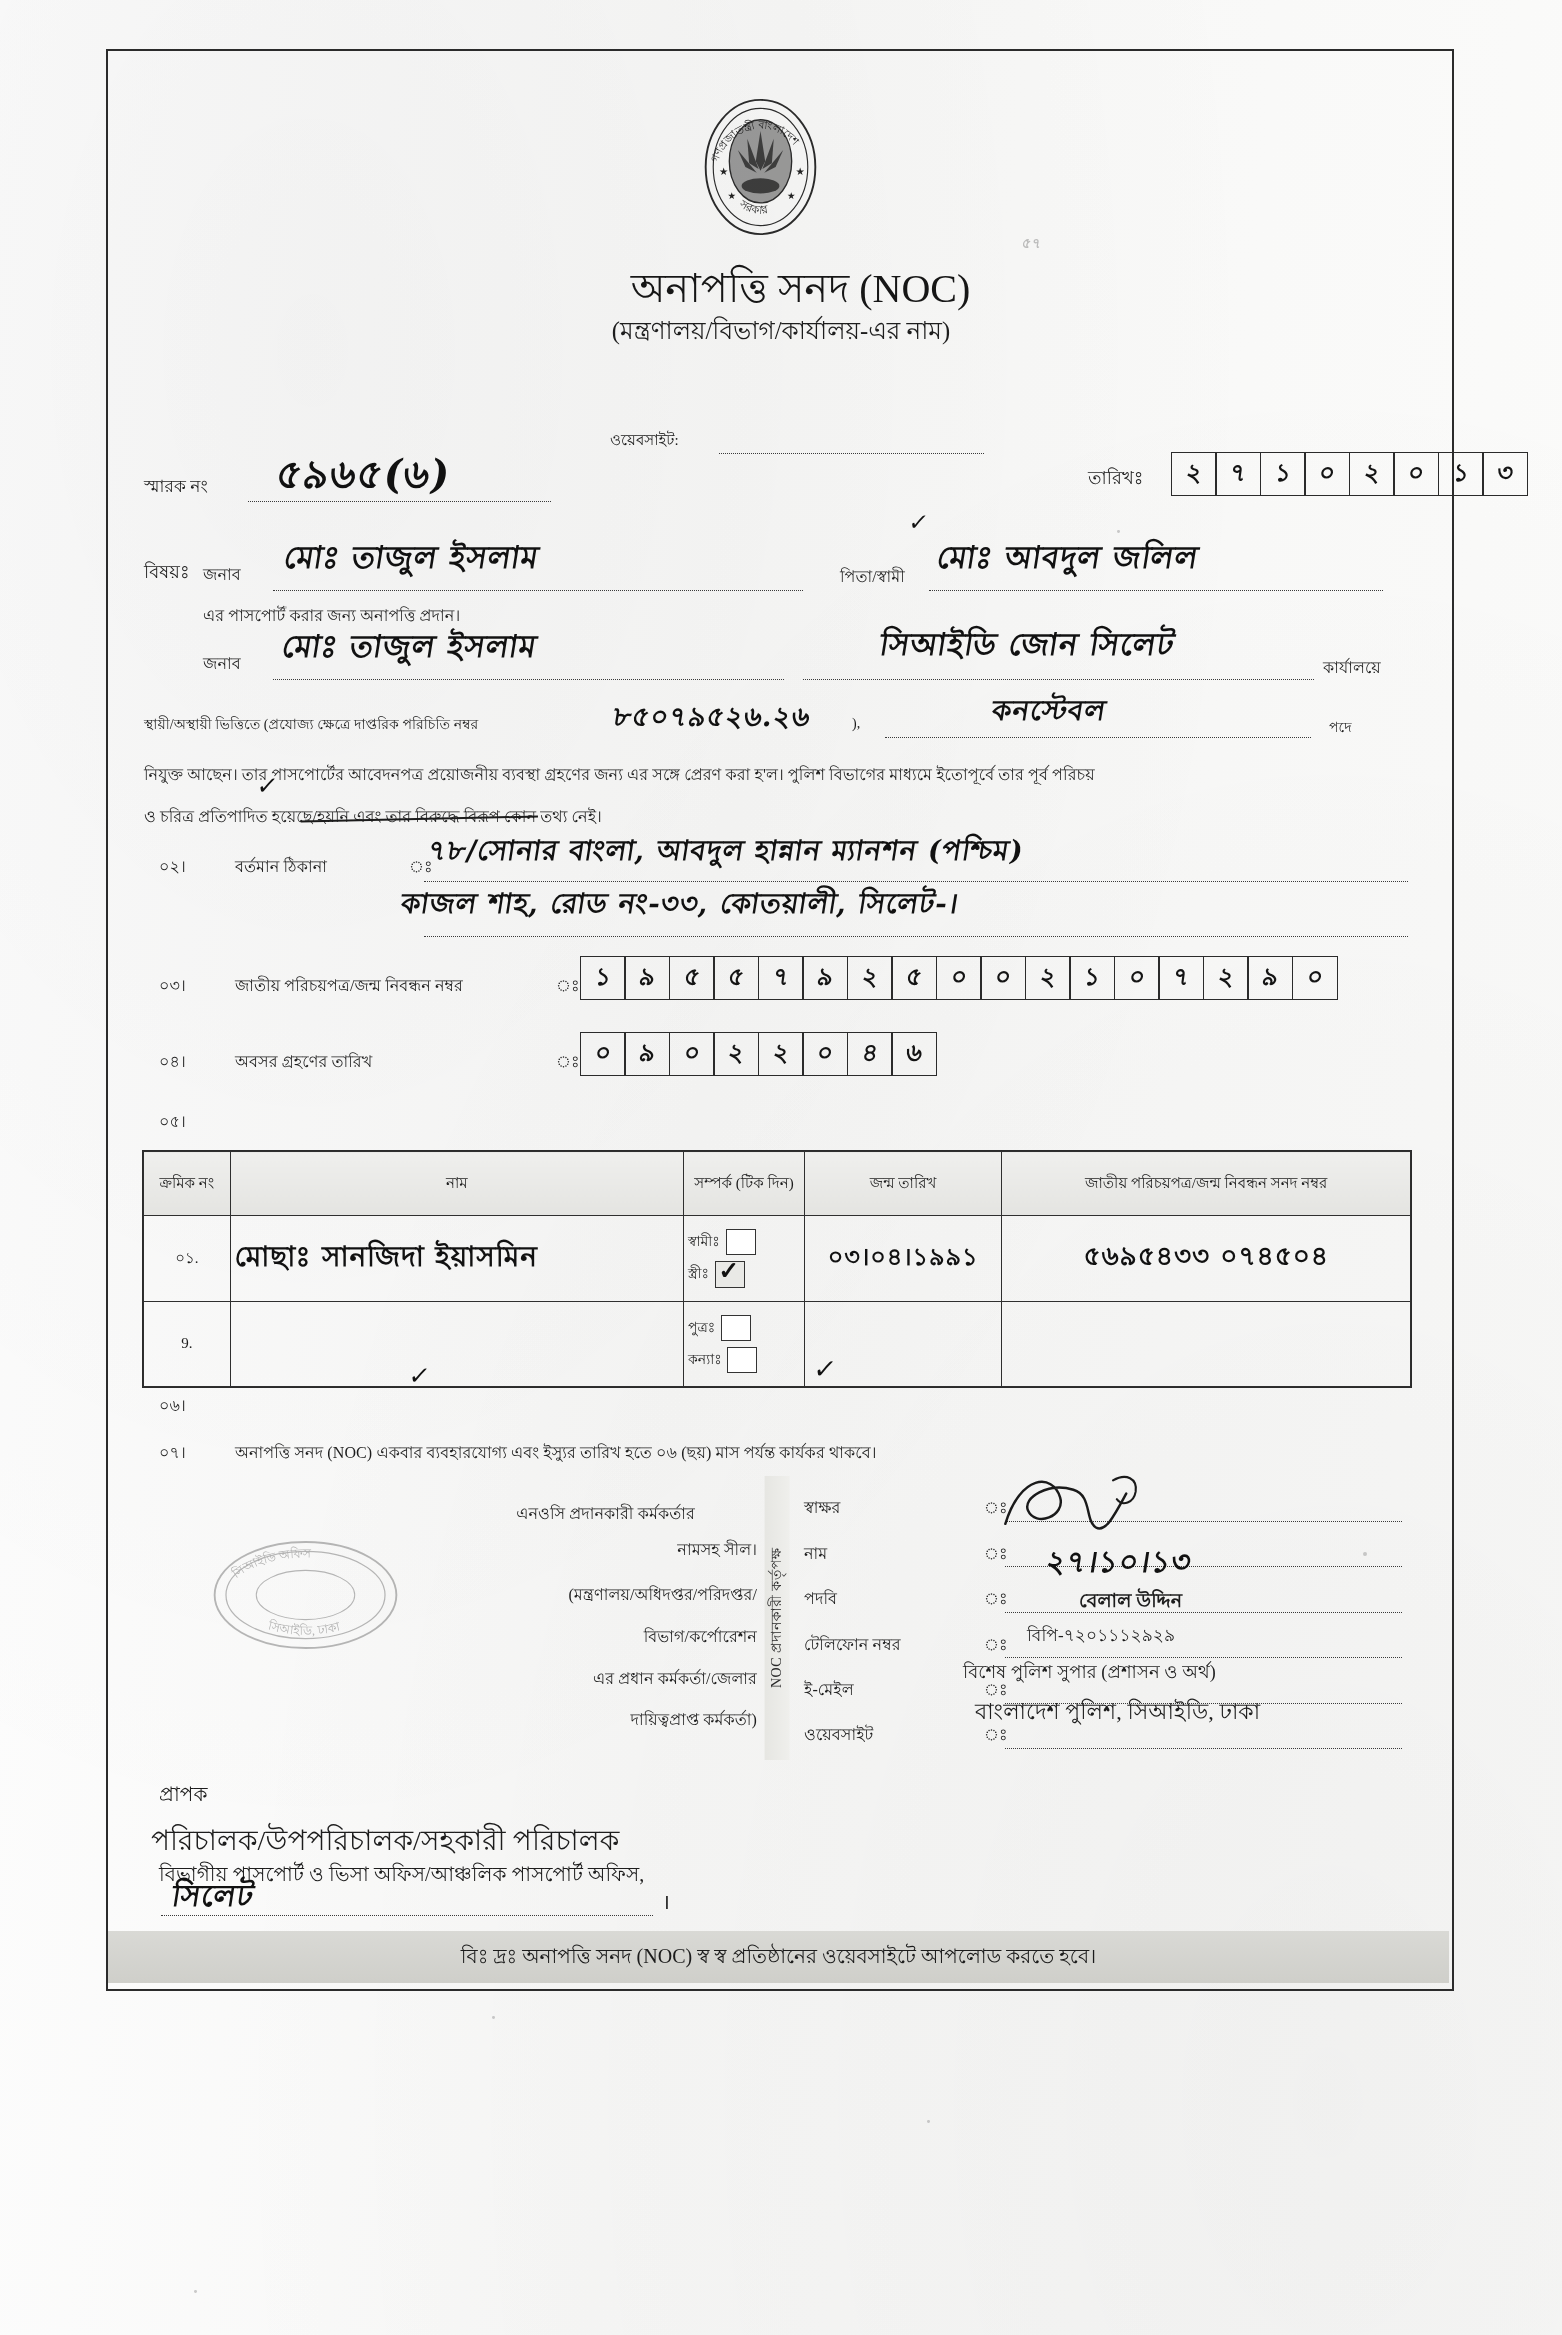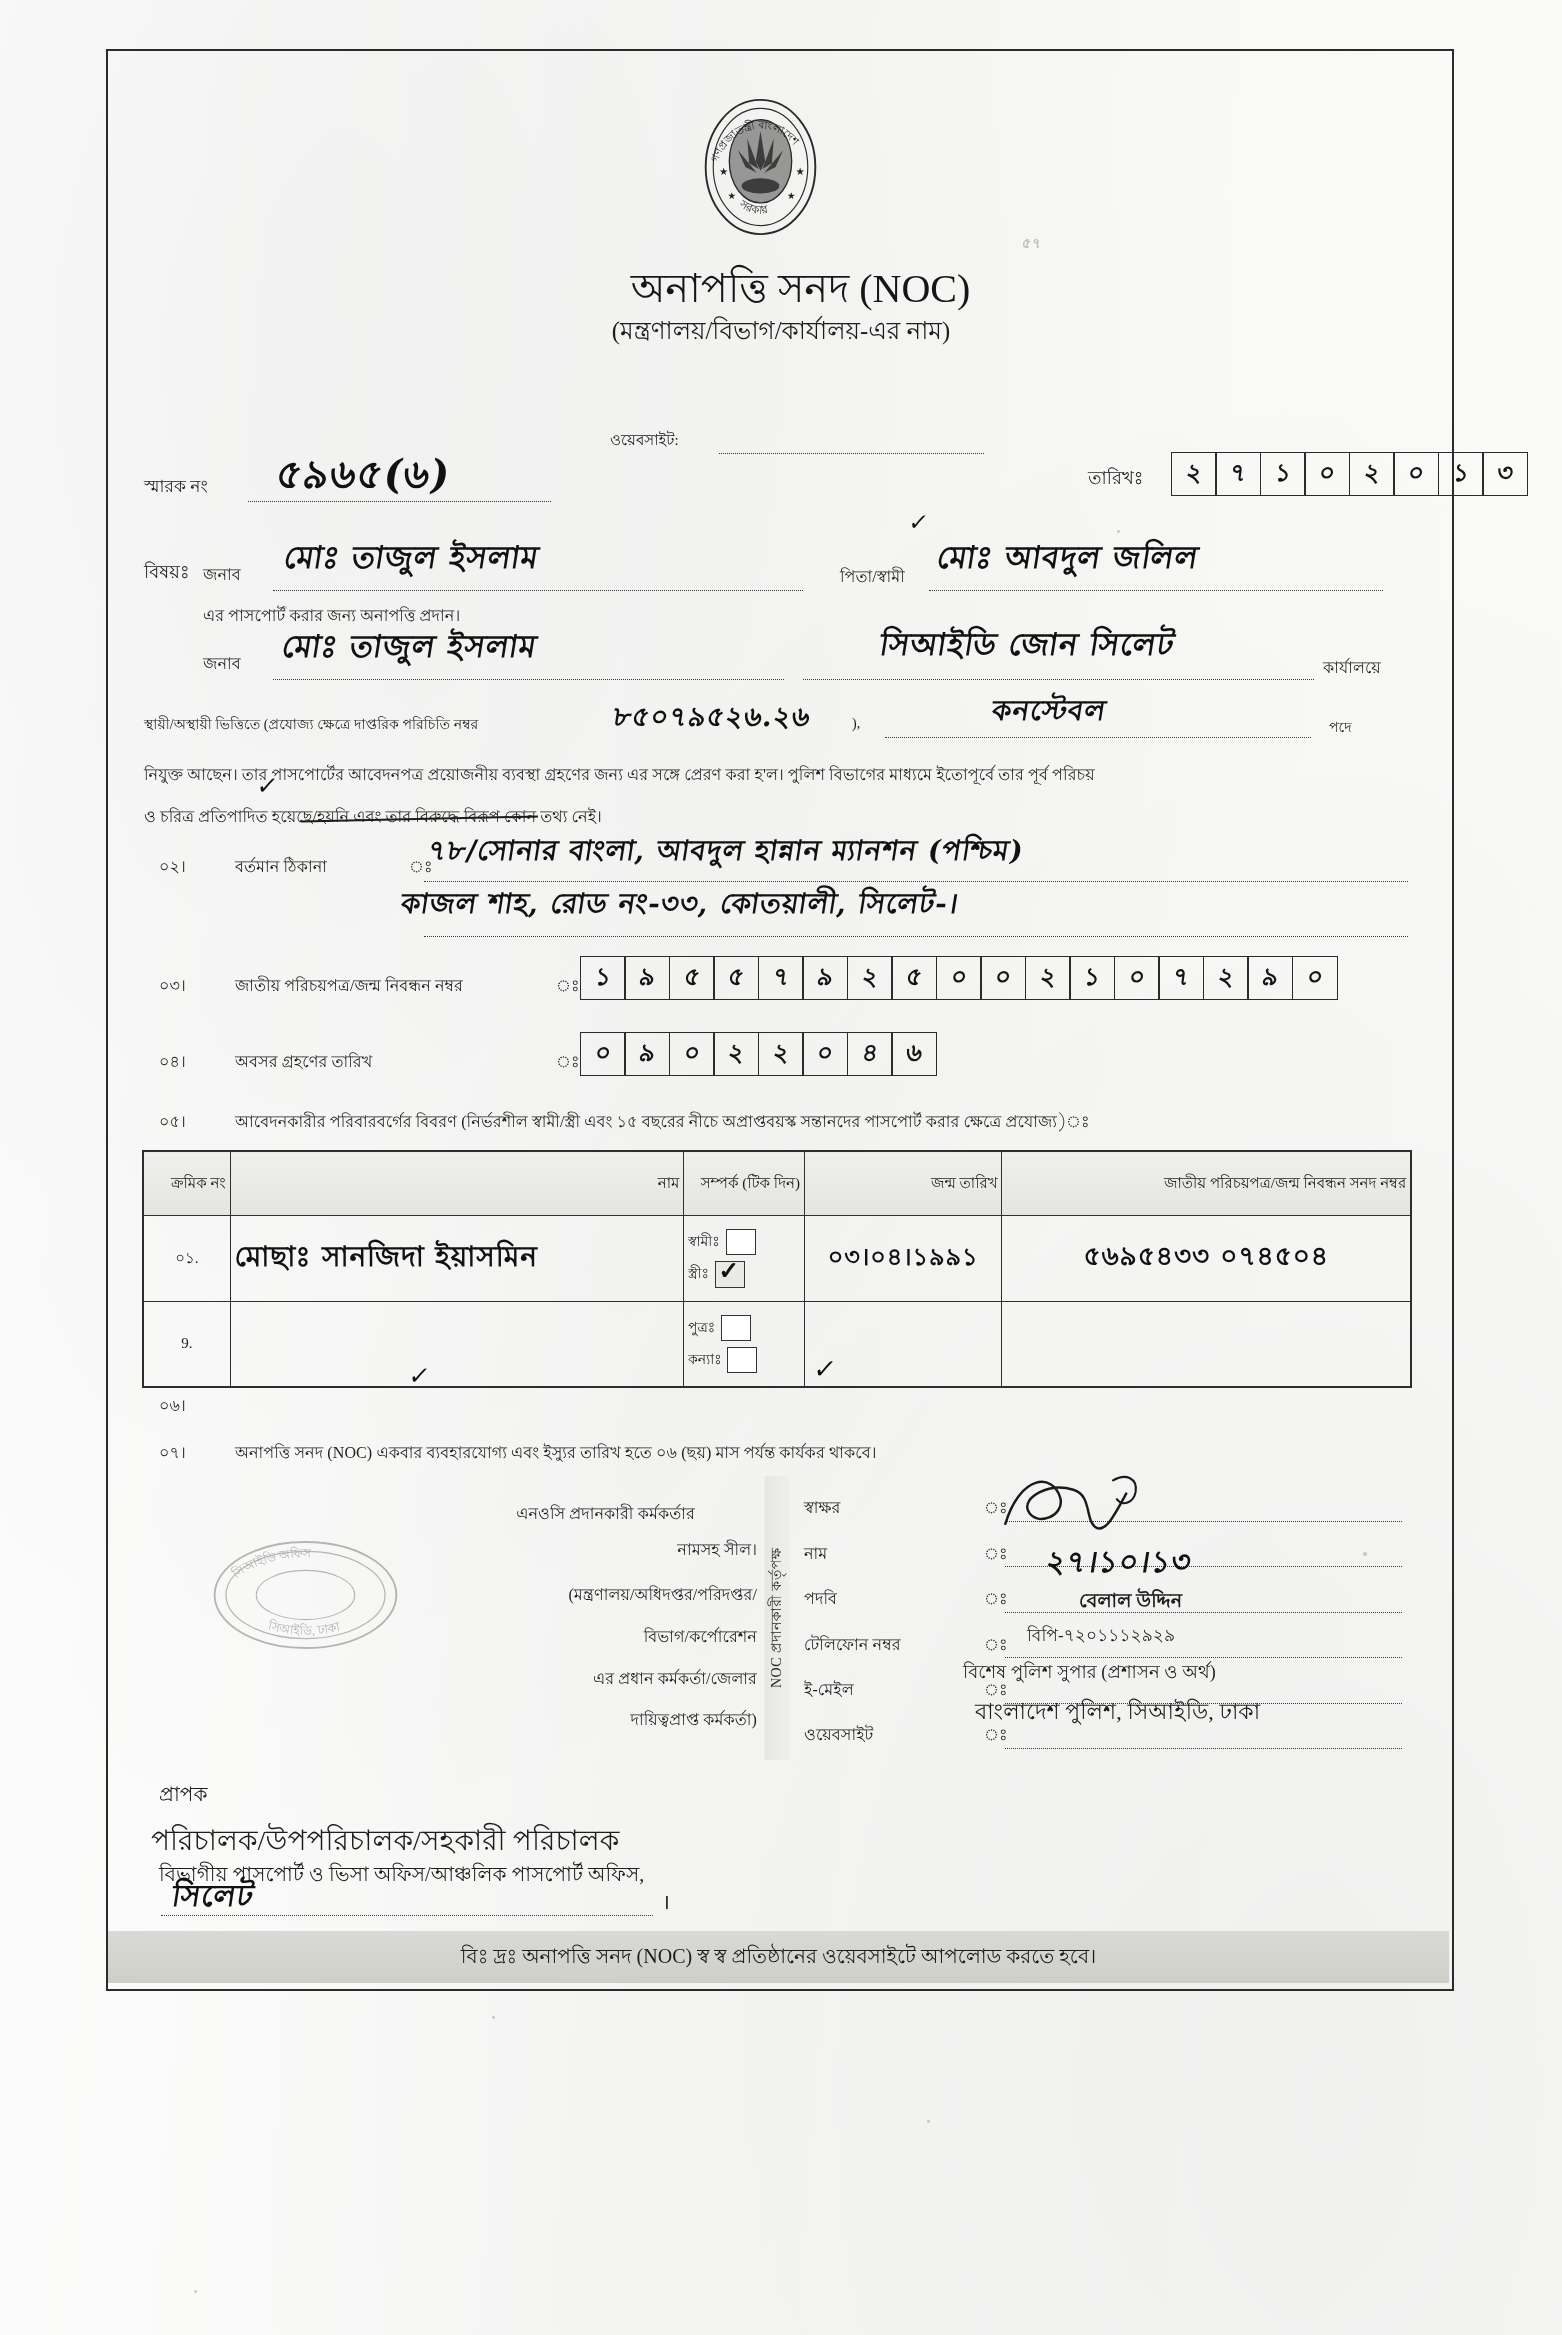--- a/index.html
+++ b/index.html
@@ -117,21 +117,21 @@
   .ftable th, .ftable td {
     border: 1.5px solid #2f2f2f;
     font-size: 15px;
     color: #1d1d1d;
     padding: 1.9px 3.8px;
     vertical-align: middle;
   }
   .ftable thead th {
     height: 59px;
     background: linear-gradient(180deg,#efefed,#e4e4e1);
-    text-align: right;
+    text-align: center;
     line-height: 1.12;
     font-weight: normal;
   }
   .ftable tbody td { height: 81px; }
   .col-sl { width: 78px; text-align: center; }
   .col-name { width: 445px; }
   .col-rel { width: 112px; }
   .col-dob { width: 189px; text-align: center; }
   .col-nid { width: auto; text-align: center; }
 
@@ -410,21 +410,20 @@
       </div>
       <div class="boxcell">
         <span>৪</span>
       </div>
       <div class="boxcell">
         <span>৬</span>
       </div>
     </div>
 
   <div class="abs lbl lbl-sm" style="left:159px;top:1109px;">০৫।</div>
-  <div class="abs lbl lbl-sm" style="left:235px;top:1109px;width:1192px;">আবেদনকারীর পরিবারবর্গের বিবরণ (নির্ভরশীল স্বামী/স্ত্রী এবং ১৫ বছরের নীচে অপ্রাপ্তবয়স্ক সন্তানদের পাসপোর্ট করার ক্ষেত্রে প্রযোজ্য)ঃ</div>
 
   <div class="ftable">
     <table>
       <thead>
         <tr>
           <th class="col-sl">ক্রমিক নং</th>
           <th class="col-name">নাম</th>
           <th class="col-rel">সম্পর্ক (টিক দিন)</th>
           <th class="col-dob">জন্ম তারিখ</th>
           <th class="col-nid">জাতীয় পরিচয়পত্র/জন্ম নিবন্ধন সনদ নম্বর</th>

